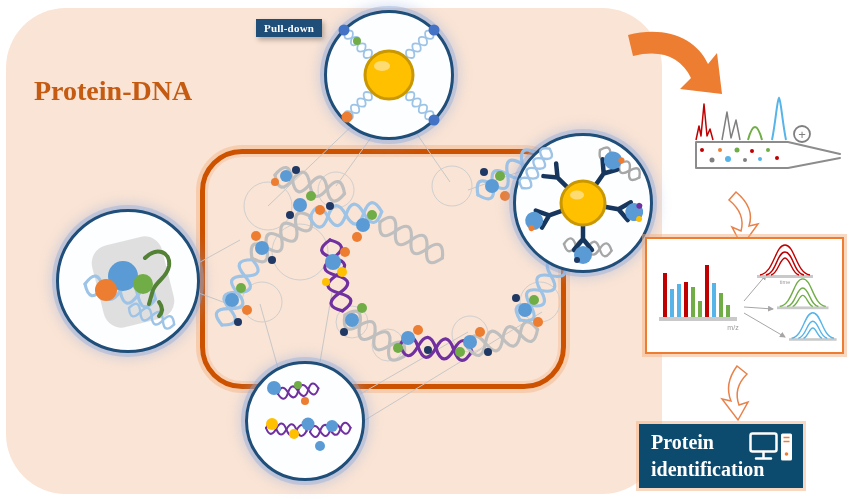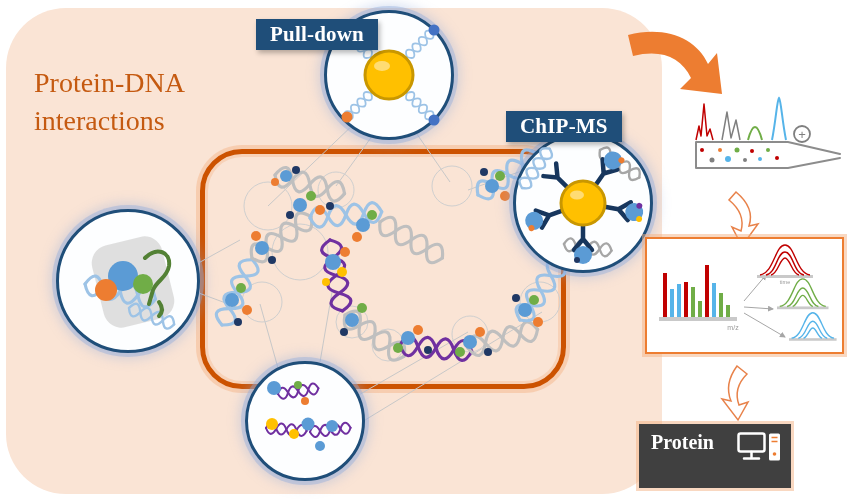--- a/index.html
+++ b/index.html
@@ -1,41 +1,41 @@
 <!DOCTYPE html>
 <html><head>
 <meta charset="utf-8">
 <style>
   html,body{margin:0;padding:0;background:#fff;}
   #root{position:relative;width:848px;height:504px;background:#fff;overflow:hidden;
         font-family:"Liberation Serif",serif;}
   
   .panel{position:absolute;left:6px;top:8px;width:656px;height:486px;
          background:#FAE4D5;border-radius:60px;z-index:0;}
-  .page-title{position:absolute;left:34px;top:64px;z-index:4;
-              font-weight:normal;font-size:28px;line-height:1.35;color:#C55A11;}
+  .page-title{position:absolute;left:34px;top:72px;z-index:4;
+              font-weight:bold;font-size:28px;line-height:1.35;color:#C55A11;}
   
   .nucleus{position:absolute;left:200px;top:149px;width:356px;height:230px;
            border:5px solid #CC5200;border-radius:42px;z-index:1;
            box-shadow:0 0 0 4px rgba(244,177,131,.45), inset 0 0 0 3px rgba(244,177,131,.35);}
   
   #scene{position:absolute;left:0;top:0;z-index:2;pointer-events:none;}
   
   .mcircle{position:absolute;border:3px solid #1F4E79;border-radius:50%;
            background:#FDFEFF;z-index:3;
            box-shadow:0 0 0 4px rgba(142,170,219,.40),0 0 12px 6px rgba(142,170,219,.35);}
-  .tag{position:absolute;background:#1F4E79;color:#fff;font-weight:bold;font-size:21px;
-       padding:3px 14px;z-index:5;letter-spacing:.2px;
+  .tag{position:absolute;background:#1F4E79;color:#fff;font-weight:bold;font-size:11px;
+       padding:3px 8px;z-index:5;letter-spacing:.2px;
        box-shadow:2px 3px 5px rgba(0,0,0,.28);}
   
   .spectra-box{position:absolute;left:645px;top:237px;width:195px;height:113px;
                background:#fff;border:2px solid #ED7D31;z-index:3;
                box-shadow:0 0 0 3px rgba(244,177,131,.5);}
-  .result-box{position:absolute;left:639px;top:424px;width:152px;height:64px;
-              background:#404040;z-index:3;color:#fff;
+  .result-box{position:absolute;left:639px;top:424px;width:164px;height:64px;
+              background:#0c4a6e;z-index:3;color:#fff;
               box-shadow:0 0 0 3px rgba(244,177,131,.5);}
   .result-box .txt{position:absolute;left:12px;top:5px;font-weight:bold;font-size:20px;line-height:1.35;}
   .result-box svg{position:absolute;right:8px;top:8px;}
   text{font-family:"Liberation Sans",sans-serif;}
 </style>
 </head>
 <body>
 
 <div id="root">
 
@@ -55,21 +55,20 @@
       <marker id="ah" markerWidth="7" markerHeight="7" refX="5" refY="3" orient="auto">
         <path d="M0,0 L6,3 L0,6 Z" fill="#A6A6A6"></path>
       </marker>
     </defs>
   </svg>
 
   <div class="panel"></div>
 
   <div class="page-title">
     <div>Protein-DNA</div>
-    <div>interactions</div>
   </div>
 
   <div class="nucleus"></div>
 
   <svg id="scene" width="848" height="504" viewBox="0 0 848 504">
 
     <g stroke="#C8C8C8" stroke-width="1">
       <line x1="356" y1="122" x2="268" y2="206"></line>
       <line x1="378" y1="128" x2="336" y2="186"></line>
       <line x1="410" y1="124" x2="450" y2="182"></line>
@@ -260,21 +259,20 @@
       <circle cx="57" cy="37" r="4" fill="#ED7D31"></circle>
       <circle cx="24" cy="60" r="6" fill="#FFC000"></circle>
         <circle cx="46" cy="70" r="5" fill="#FFC000"></circle>
       <circle cx="60" cy="60" r="6.5" fill="#5B9BD5"></circle>
         <circle cx="84" cy="62" r="6" fill="#5B9BD5"></circle>
       <circle cx="72" cy="82" r="5" fill="#5B9BD5"></circle>
     </svg>
   </div>
 
   <div class="tag" style="left:256px;top:19px">Pull-down</div>
-  <div class="tag" style="left:506px;top:111px">ChIP-MS</div>
 
   <div class="spectra-box">
     <svg width="195" height="113" viewBox="0 0 195 113">
       <rect x="12" y="78" width="78" height="4" fill="#C9C9C9"></rect>
       <g>
         <rect x="16" y="34" width="4" height="44" fill="#C00000"></rect>
         <rect x="23" y="50" width="4" height="28" fill="#56B4E9"></rect>
         <rect x="30" y="45" width="4" height="33" fill="#56B4E9"></rect>
         <rect x="37" y="43" width="4" height="35" fill="#C00000"></rect>
         <rect x="44" y="48" width="4" height="30" fill="#70AD47"></rect>
@@ -314,20 +312,21 @@
           <path d="M11,32 C20,31 21,12 28,12 C35,12 36,31 45,32"></path>
           <path d="M17,32 C22,31 24,20 28,20 C32,20 34,31 39,32"></path>
         </g>
       </g>
     </svg>
   </div>
 
   <div class="result-box">
     <div class="txt">
       <div>Protein</div>
+      <div>identification</div>
     </div>
     <svg width="46" height="34" viewBox="0 0 46 34">
       <rect x="1.5" y="1.5" width="26" height="18" rx="2" fill="none" stroke="#fff" stroke-width="2.5"></rect>
       <path d="M14.5,20 V25 M7,26.5 H22" stroke="#fff" stroke-width="2.5" fill="none" stroke-linecap="round"></path>
       <rect x="32" y="1.5" width="11" height="27" rx="1.5" fill="#fff"></rect>
       <path d="M34.5,5.5 H40.5 M34.5,9.5 H40.5" stroke="#ED7D31" stroke-width="1.6"></path>
       <circle cx="37.5" cy="22" r="1.8" fill="#ED7D31"></circle>
     </svg>
   </div>
 

